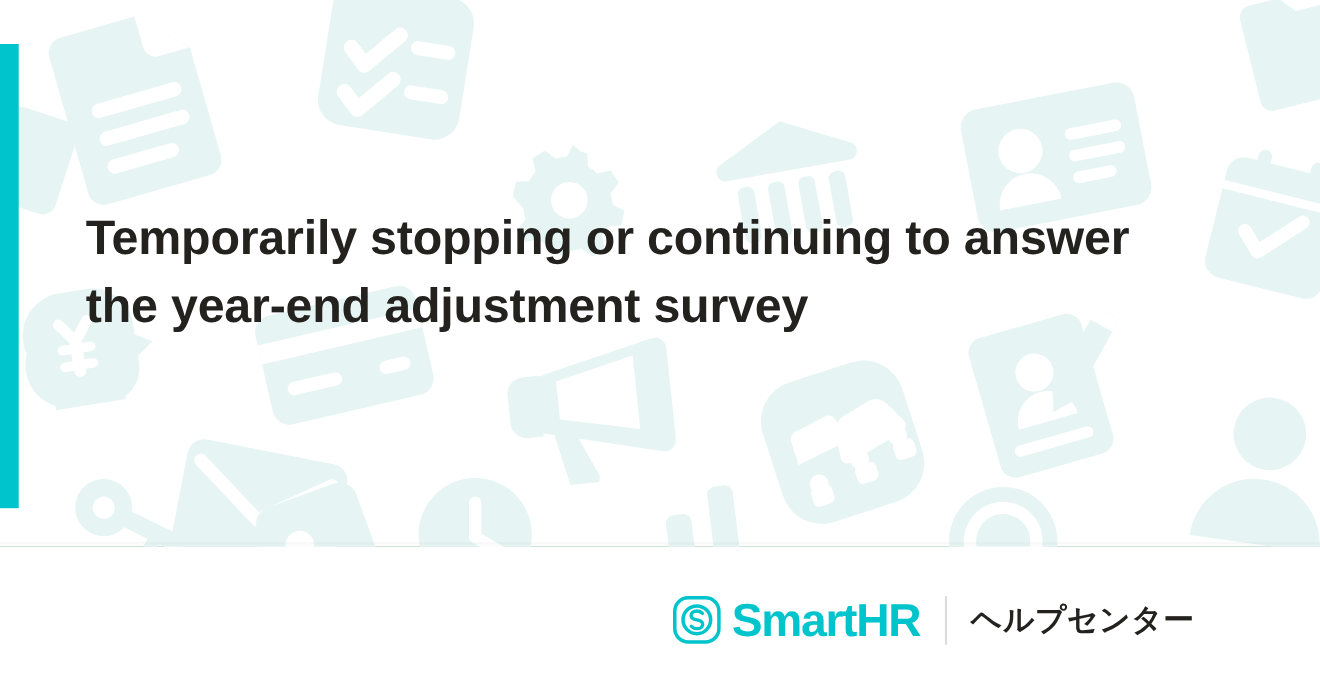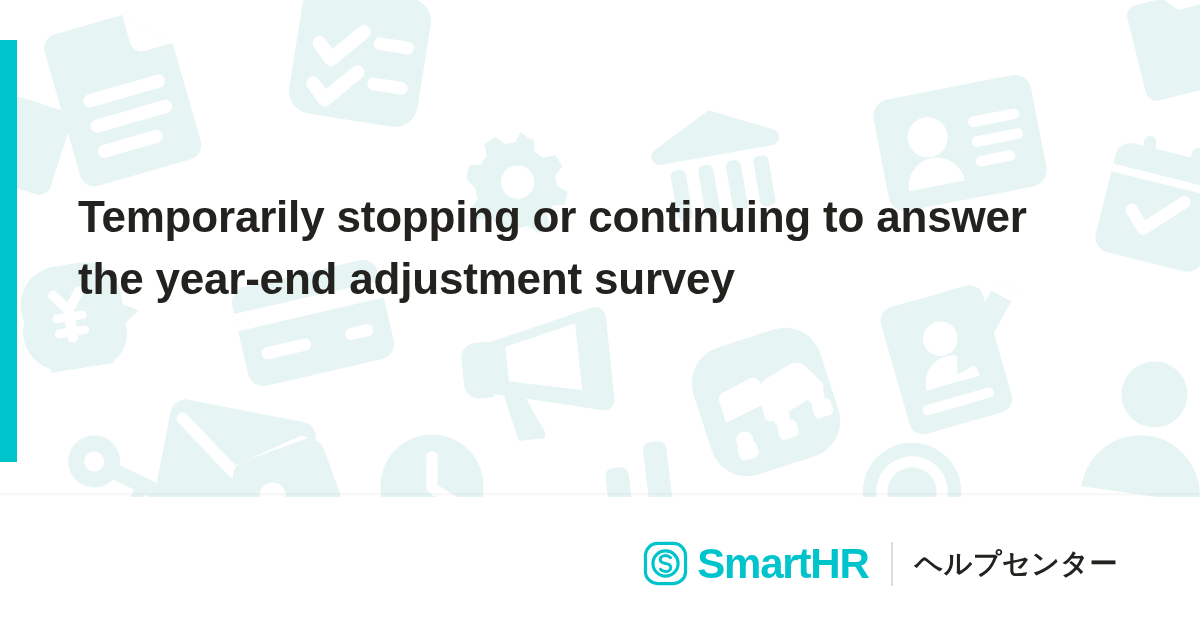--- a/index.html
+++ b/index.html
@@ -65,21 +65,21 @@
   }
 
   
   #footer {
     position:absolute; left:0; top:497px;
     width:1200px; height:133px;
     background:#ffffff;
     display:flex;
     align-items:center;
     justify-content:flex-end;
-    padding-right:82px;
+    padding-right:114px;
   }
   #brand {
     display:flex;
     align-items:center;
     gap:22px;
   }
   #logo-lockup {
     display:flex;
     align-items:center;
     gap:9px;

